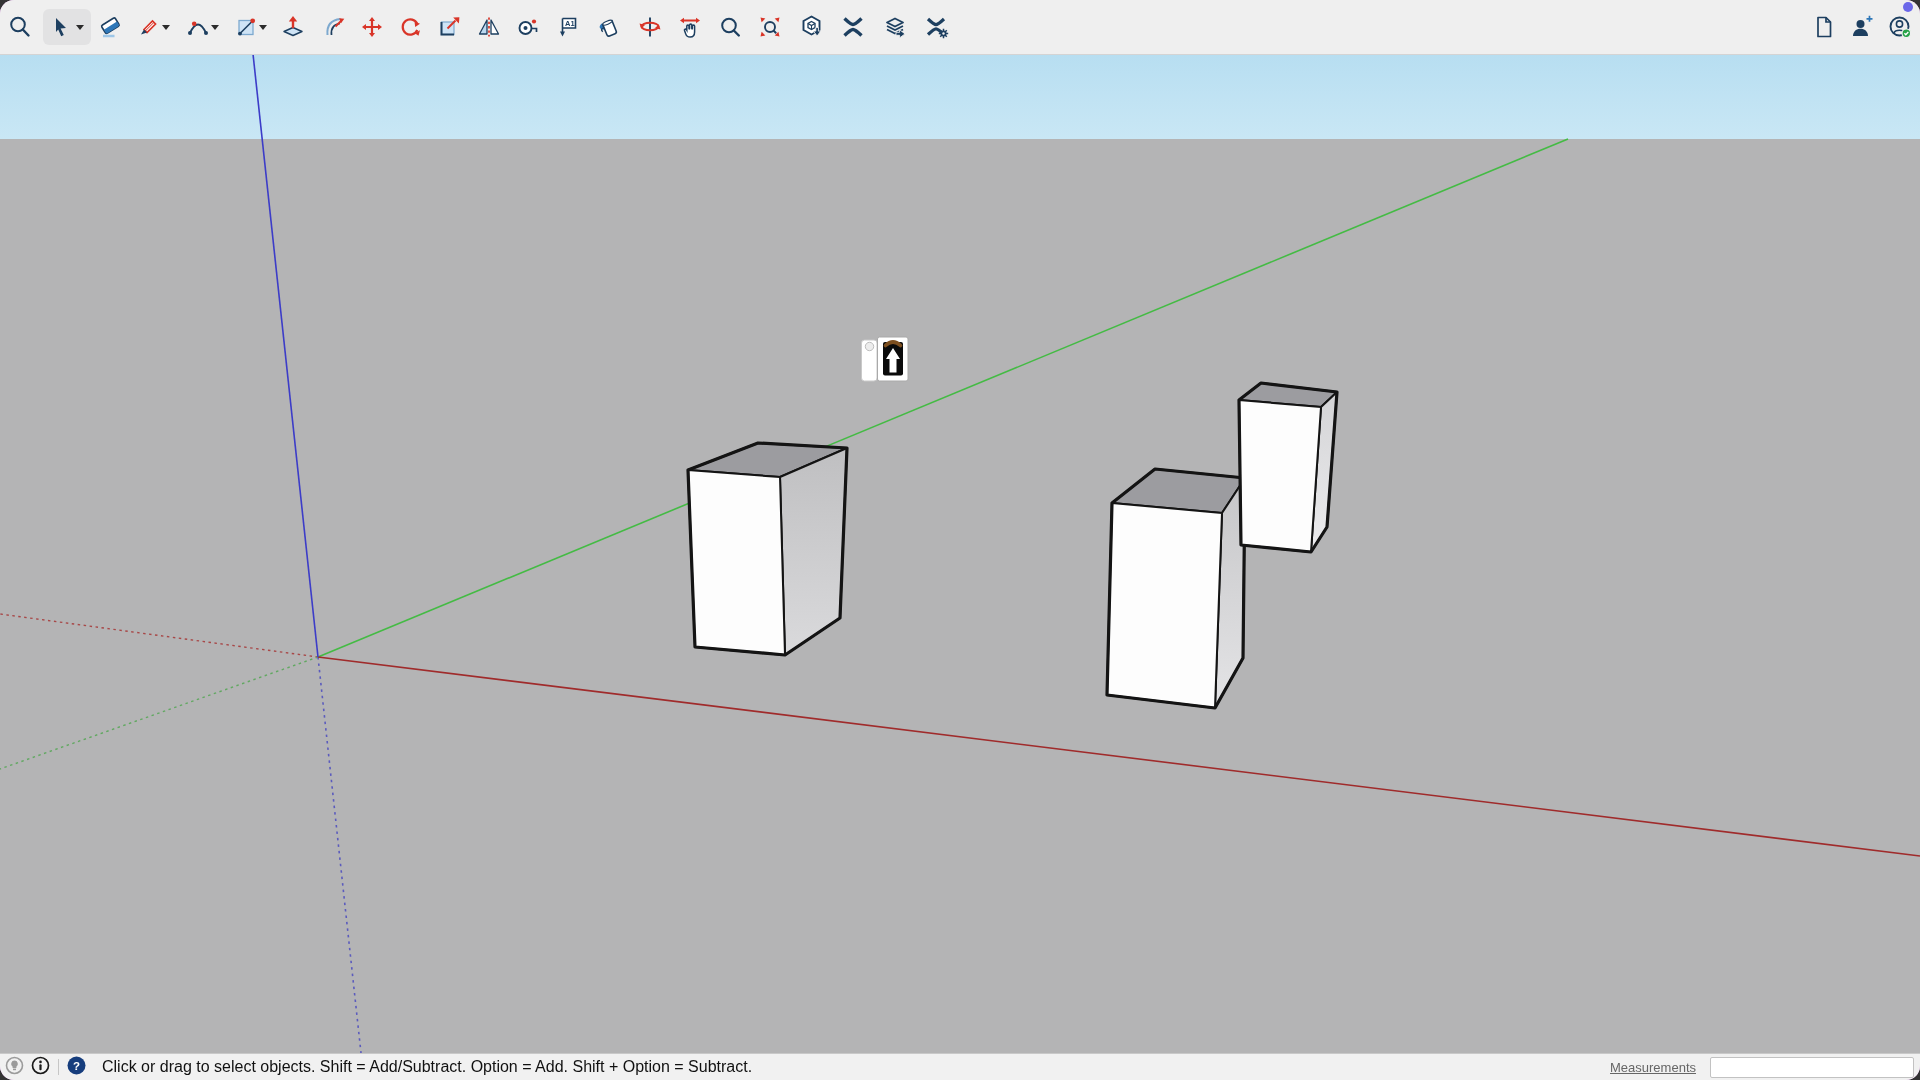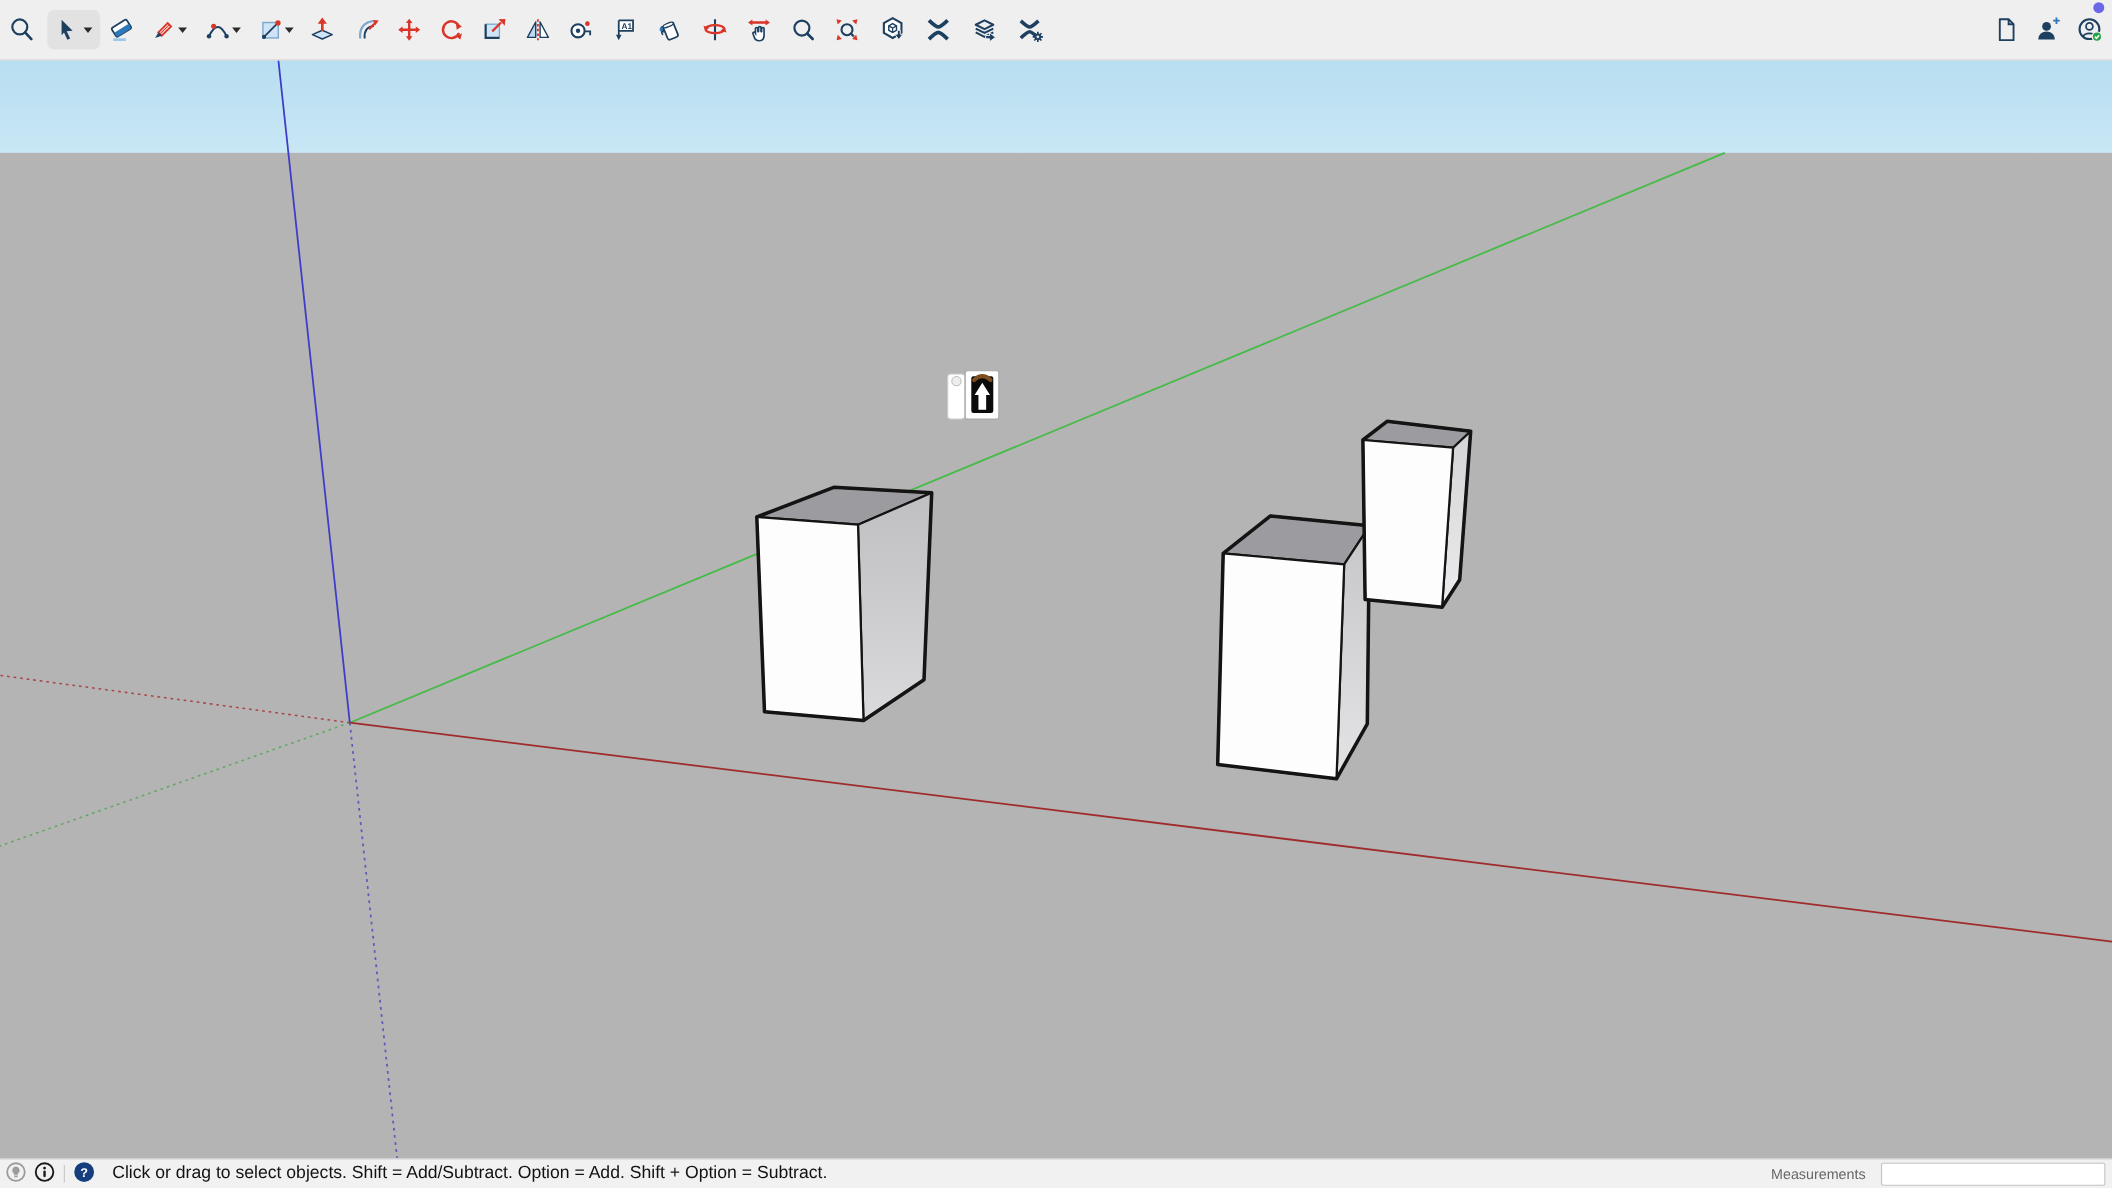--- a/index.html
+++ b/index.html
@@ -1,17 +1,17 @@
 <!DOCTYPE html>
 <html><head>
 <meta charset="utf-8">
 <style>
   html,body{margin:0;padding:0;background:#333;}
   .app{position:relative;width:1920px;height:1080px;overflow:hidden;
-       font-family:"Liberation Sans",sans-serif;background:#f0abfc;}
+       font-family:"Liberation Sans",sans-serif;background:#f0abfc;border-radius:14px;}
 
   
   .toolbar{position:absolute;left:0;top:0;width:1920px;height:54px;
            background:#efefef;border-bottom:1px solid #d4d4d4;z-index:5;}
   .tool{position:absolute;top:14px;width:26px;height:26px;padding:0;margin:0;
         background:transparent;border:none;cursor:default;}
   .tool svg{display:block;}
   .select-group{position:absolute;left:43px;top:9px;width:48px;height:36px;
         background:#e2e2e3;border:none;border-radius:6px;padding:0;cursor:default;}
   .select-group svg{position:absolute;left:5px;top:5px;}
@@ -28,21 +28,21 @@
 
   
   .statusbar{position:absolute;left:0;bottom:0;width:1920px;height:27px;
              background:#f1f1f1;border-top:1px solid #c9c9c9;box-sizing:border-box;
              display:flex;align-items:center;gap:7px;padding:0 6px 0 5px;z-index:5;}
   .sb-icon{width:19px;height:19px;display:inline-flex;align-items:center;justify-content:center;
            background:transparent;border:none;padding:0;cursor:default;}
   .sb-divider{width:1px;height:16px;background:#c6c6c6;margin:0 1px;}
   .sb-hint{font-size:16px;color:#111;margin-left:9px;white-space:nowrap;}
   .sb-spacer{flex:1;}
-  .meas-label{font-size:13px;color:#666;margin-right:7px;}
+  .meas-label{font-size:13px;color:#666;margin-right:7px;text-decoration:underline;}
   .meas-input{width:194px;height:17px;border:1px solid #c2c2c2;border-radius:2px;
               background:#fff;font-size:12px;padding:1px 4px;outline:none;}
 </style>
 </head>
 <body>
 
 <div class="app">
 
   <header class="toolbar">
 

